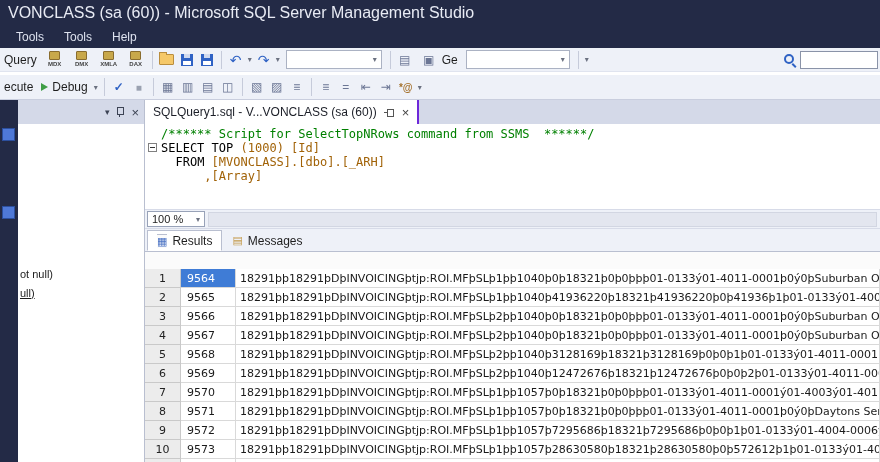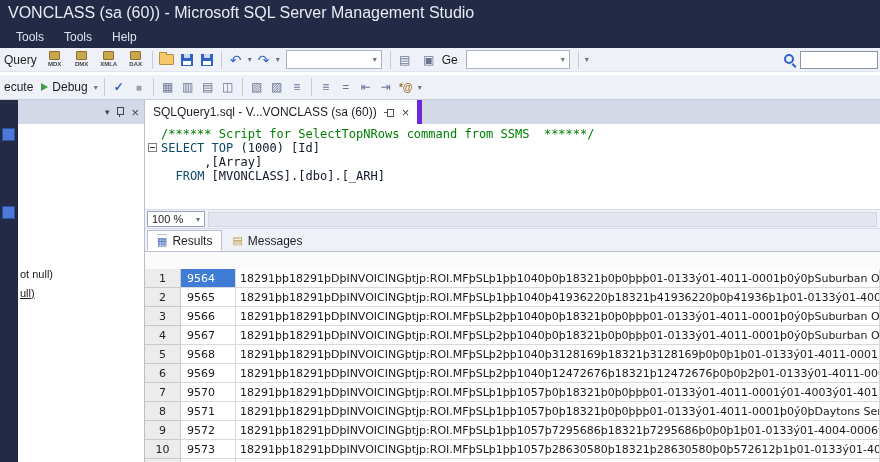--- a/index.html
+++ b/index.html
@@ -72,37 +72,37 @@
   .lp-x{font-size:13px;color:#3c4354;line-height:1;}
   .lp-frag{position:absolute;left:2px;font-size:11px;color:#1c1c1c;white-space:nowrap;}
   .f1{top:168px;}
   .f2{top:187px;text-decoration:underline;}
 
   
   .doc{position:absolute;left:145px;top:100px;width:735px;height:362px;display:flex;
     flex-direction:column;background:#fff;box-sizing:border-box;}
   .tabstrip{height:24px;background:#d4d9e8;display:flex;align-items:stretch;flex:none;}
   .doc-tab{background:#fff;display:flex;align-items:center;gap:7px;padding:0 8px;font-size:12px;
-    color:#1b1e27;border-right:5px solid #6d28d9;justify-content:space-between;}
+    color:#1b1e27;border-right:2px solid #6d28d9;justify-content:space-between;}
   .pin-h{width:11px;height:11px;position:relative;display:inline-block;}
   .pin-h::before{content:"";position:absolute;right:1px;top:2px;width:5px;height:6px;border:1px solid #555;}
   .pin-h::after{content:"";position:absolute;left:0;top:5px;width:4px;height:1px;background:#555;}
   .tab-x{font-size:13px;color:#444;line-height:1;}
 
   
   .editor{height:82px;background:#fff;font-family:"DejaVu Sans Mono",monospace;font-size:12px;
     padding-top:3px;overflow:hidden;flex:none;}
   .sql-line{white-space:pre;line-height:14px;height:14px;}
   .fold-margin{display:inline-block;width:16px;height:11px;position:relative;vertical-align:middle;}
   .fold-margin.fold-box::before{content:"";position:absolute;left:3px;top:0;width:9px;height:9px;
     border:1px solid #808080;background:#fff;box-sizing:border-box;}
   .fold-margin.fold-box::after{content:"";position:absolute;left:5px;top:4px;width:5px;height:1px;background:#333;}
   .tok-comment{color:#008000;}
-  .tok-keyword{color:#0c4a6e;}
-  .tok-plain{color:#0f172a;}
+  .tok-keyword{color:#000000;}
+  .tok-plain{color:#a16207;}
 
   
   .zoomrow{height:19px;background:#eef1f8;border-top:1px solid #d7dbe8;display:flex;align-items:center;
     padding-left:2px;box-sizing:border-box;flex:none;}
   .zoom-combo{width:58px;height:16px;background:#fff;border:1px solid #98a2b8;font-size:11px;
     display:flex;align-items:center;justify-content:space-between;padding:0 2px 0 4px;
     box-sizing:border-box;color:#222;flex:none;}
   .hscroll{flex:1;height:13px;background:#e3e6ef;margin:0 3px;border:1px solid #d2d6e2;}
 
   
@@ -259,22 +259,22 @@
         <span>SQLQuery1.sql - V...VONCLASS (sa (60))</span>
         <span class="pin-h"></span>
         <span class="tab-x">×</span>
       </div>
     </div>
 
     <div class="editor">
       <div>
           <div class="sql-line"><span class="fold-margin"></span><span class="tok-comment">/****** Script for SelectTopNRows command from SSMS  ******/</span></div>
           <div class="sql-line"><span class="fold-margin fold-box"></span><span class="tok-keyword">SELECT</span><span class="tok-plain"> </span><span class="tok-keyword">TOP</span><span class="tok-plain"> (1000) [Id]</span></div>
+          <div class="sql-line"><span class="fold-margin"></span><span class="tok-plain">  </span><span class="tok-keyword">FROM</span><span class="tok-plain"> [MVONCLASS].[dbo].[_ARH]</span></div>
           <div class="sql-line"><span class="fold-margin"></span><span class="tok-plain">      ,[Array]</span></div>
-          <div class="sql-line"><span class="fold-margin"></span><span class="tok-plain">  </span><span class="tok-keyword">FROM</span><span class="tok-plain"> [MVONCLASS].[dbo].[_ARH]</span></div>
         </div>
     </div>
 
     <div class="zoomrow">
       <span class="zoom-combo">
         <span>100 %</span>
         <span class="caret">▾</span>
       </span>
       <span class="hscroll"></span>
     </div>

